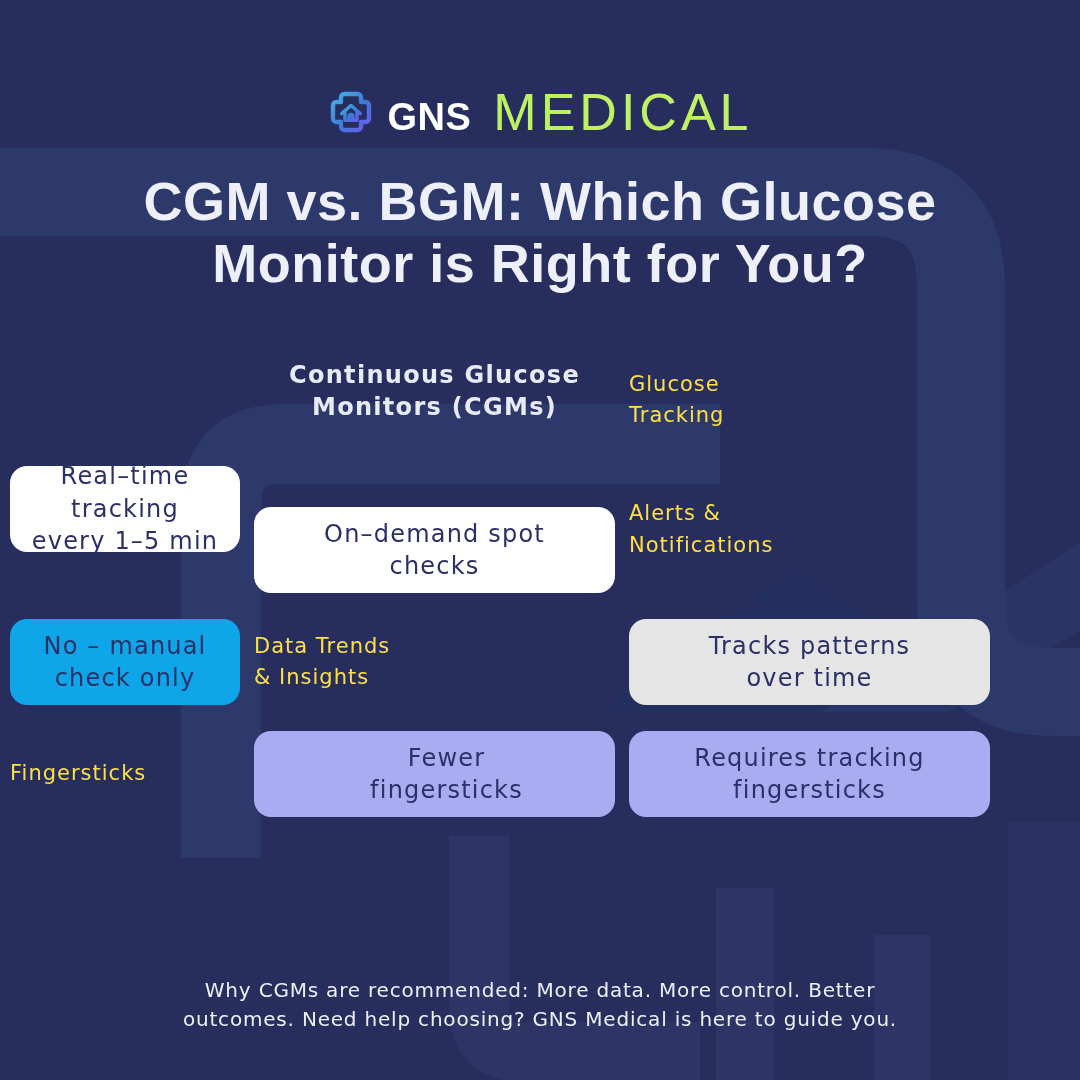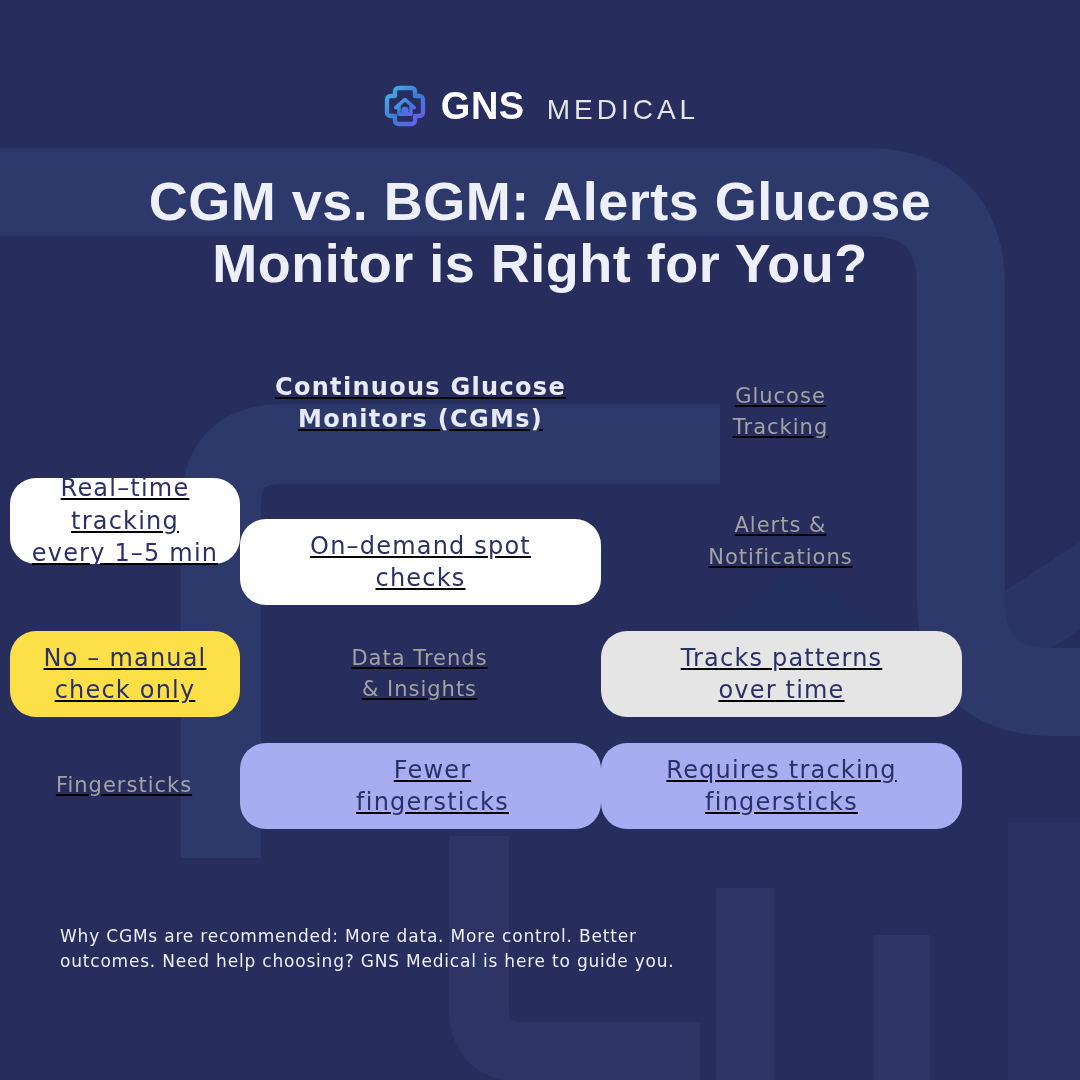--- a/index.html
+++ b/index.html
@@ -11,50 +11,50 @@
   .watermark{position:absolute;inset:0;z-index:0;}
   .content{position:absolute;inset:0;z-index:1;}
 
   
   .logo-row{position:absolute;top:82px;left:0;width:100%;
     display:flex;justify-content:center;align-items:center;gap:12px;}
   .logo-icon{width:48px;height:48px;display:block;}
   .logo-text{display:flex;align-items:baseline;gap:22px;}
   .logo-gns{font-size:38px;font-weight:800;color:#ffffff;letter-spacing:.5px;
     font-family:"Liberation Sans",sans-serif;}
-  .logo-medical{font-size:28px;font-weight:400;color:#e5e5e5;letter-spacing:4px;
+  .logo-medical{font-size:52px;font-weight:400;color:#bef264;letter-spacing:4px;
     font-family:"Liberation Sans",sans-serif;}
 
   
   .page-title{position:absolute;top:170px;left:0;width:100%;
     text-align:center;white-space:pre-line;
     font-family:"Liberation Sans",sans-serif;
     font-size:54px;font-weight:700;line-height:1.15;letter-spacing:.5px;
     color:#edeff9;}
 
   
-  .table{position:absolute;top:372px;left:10px;width:980px;
-    display:grid;grid-template-columns:230px 361px 361px;text-decoration:underline;}
+  .table{position:absolute;top:360px;left:10px;width:980px;
+    display:grid;grid-template-columns:230px 361px 361px;column-gap:14px;}
   .col-header{height:64px;margin-bottom:42px;align-self:center;
     text-align:center;white-space:pre-line;
     font-size:24px;font-weight:700;letter-spacing:1.3px;line-height:1.33;
     color:#e8ebf6;}
-  .row-label{align-self:center;text-align:center;white-space:pre-line;
-    font-size:21px;letter-spacing:1px;line-height:1.5;color:#a3a3a3;
+  .row-label{align-self:center;text-align:left;white-space:pre-line;
+    font-size:21px;letter-spacing:1px;line-height:1.5;color:#fde047;
     margin-bottom:26px;padding-right:2px;}
-  .cell{height:86px;margin-bottom:26px;border-radius:26px;
+  .cell{height:86px;margin-bottom:26px;border-radius:17px;
     display:flex;align-items:center;justify-content:center;
     text-align:center;white-space:pre-line;
     font-size:24px;letter-spacing:1.2px;line-height:1.35;
     color:#2b3166;}
 
   
-  .footer-note{position:absolute;top:924px;left:50%;transform:translateX(-50%);
-    width:960px;text-align:left;white-space:pre-line;
-    font-size:17px;letter-spacing:.8px;line-height:1.45;color:#eef0f8;}
+  .footer-note{position:absolute;top:976px;left:50%;transform:translateX(-50%);
+    width:960px;text-align:center;white-space:pre-line;
+    font-size:20px;letter-spacing:.8px;line-height:1.45;color:#eef0f8;}
 </style>
 </head>
 <body>
 
 <svg class="watermark" width="1080" height="1080" viewBox="0 0 1080 1080" aria-hidden="true">
 
   <path d="M 600 712 L 795 570 L 1012 712 Z" fill="#233060" opacity="0.75"></path>
 
   <path d="M 820 712 L 1080 542 L 1080 630 L 948 712 Z" fill="#2d3d6e" opacity="0.55"></path>
 
@@ -85,38 +85,38 @@
                a3.2 3.2 0 0 1 3.2 -3.2 h 4.1 v -4.1 a3.2 3.2 0 0 1 3.2 -3.2 z" fill="none" stroke="url(#lg)" stroke-width="4" stroke-linejoin="round"></path>
       <path d="M 13.5 23.5 L 22 16 L 30.5 23.5 M 16.5 21.6 V 29.6 H 27.5 V 21.6
                M 20.3 29.6 V 26 a1.7 1.7 0 0 1 3.4 0 V 29.6" fill="none" stroke="url(#lg)" stroke-width="3.2" stroke-linecap="round" stroke-linejoin="round"></path>
     </svg>
     <div class="logo-text">
       <span class="logo-gns">GNS</span>
       <span class="logo-medical">MEDICAL</span>
     </div>
   </div>
 
-  <div class="page-title">CGM vs. BGM: Alerts Glucose
+  <div class="page-title">CGM vs. BGM: Which Glucose
 Monitor is Right for You?</div>
 
   <div class="table">
     <div></div>
     <div class="col-header">Continuous Glucose
 Monitors (CGMs)</div>
 
     <div class="row-label">Glucose
 Tracking</div>
     <div class="cell" style="background: rgb(255, 255, 255);">Real–time tracking
 every 1–5 min</div>
     <div class="cell" style="background: rgb(255, 255, 255); margin-top: 41px;">On–demand spot
 checks</div>
 
     <div class="row-label">Alerts &amp;
 Notifications</div>
-    <div class="cell" style="background: #fde047;">No – manual check only</div>
+    <div class="cell" style="background: #0ea5e9;">No – manual check only</div>
 
     <div class="row-label">Data Trends
 &amp; Insights</div>
     <div class="cell" style="background: #e5e5e5;">Tracks patterns
 over time</div>
 
     <div class="row-label">Fingersticks</div>
     <div class="cell" style="background: rgb(168, 173, 242); padding-left: 24px;">Fewer
 fingersticks</div>
     <div class="cell" style="background: rgb(168, 173, 242);">Requires tracking

